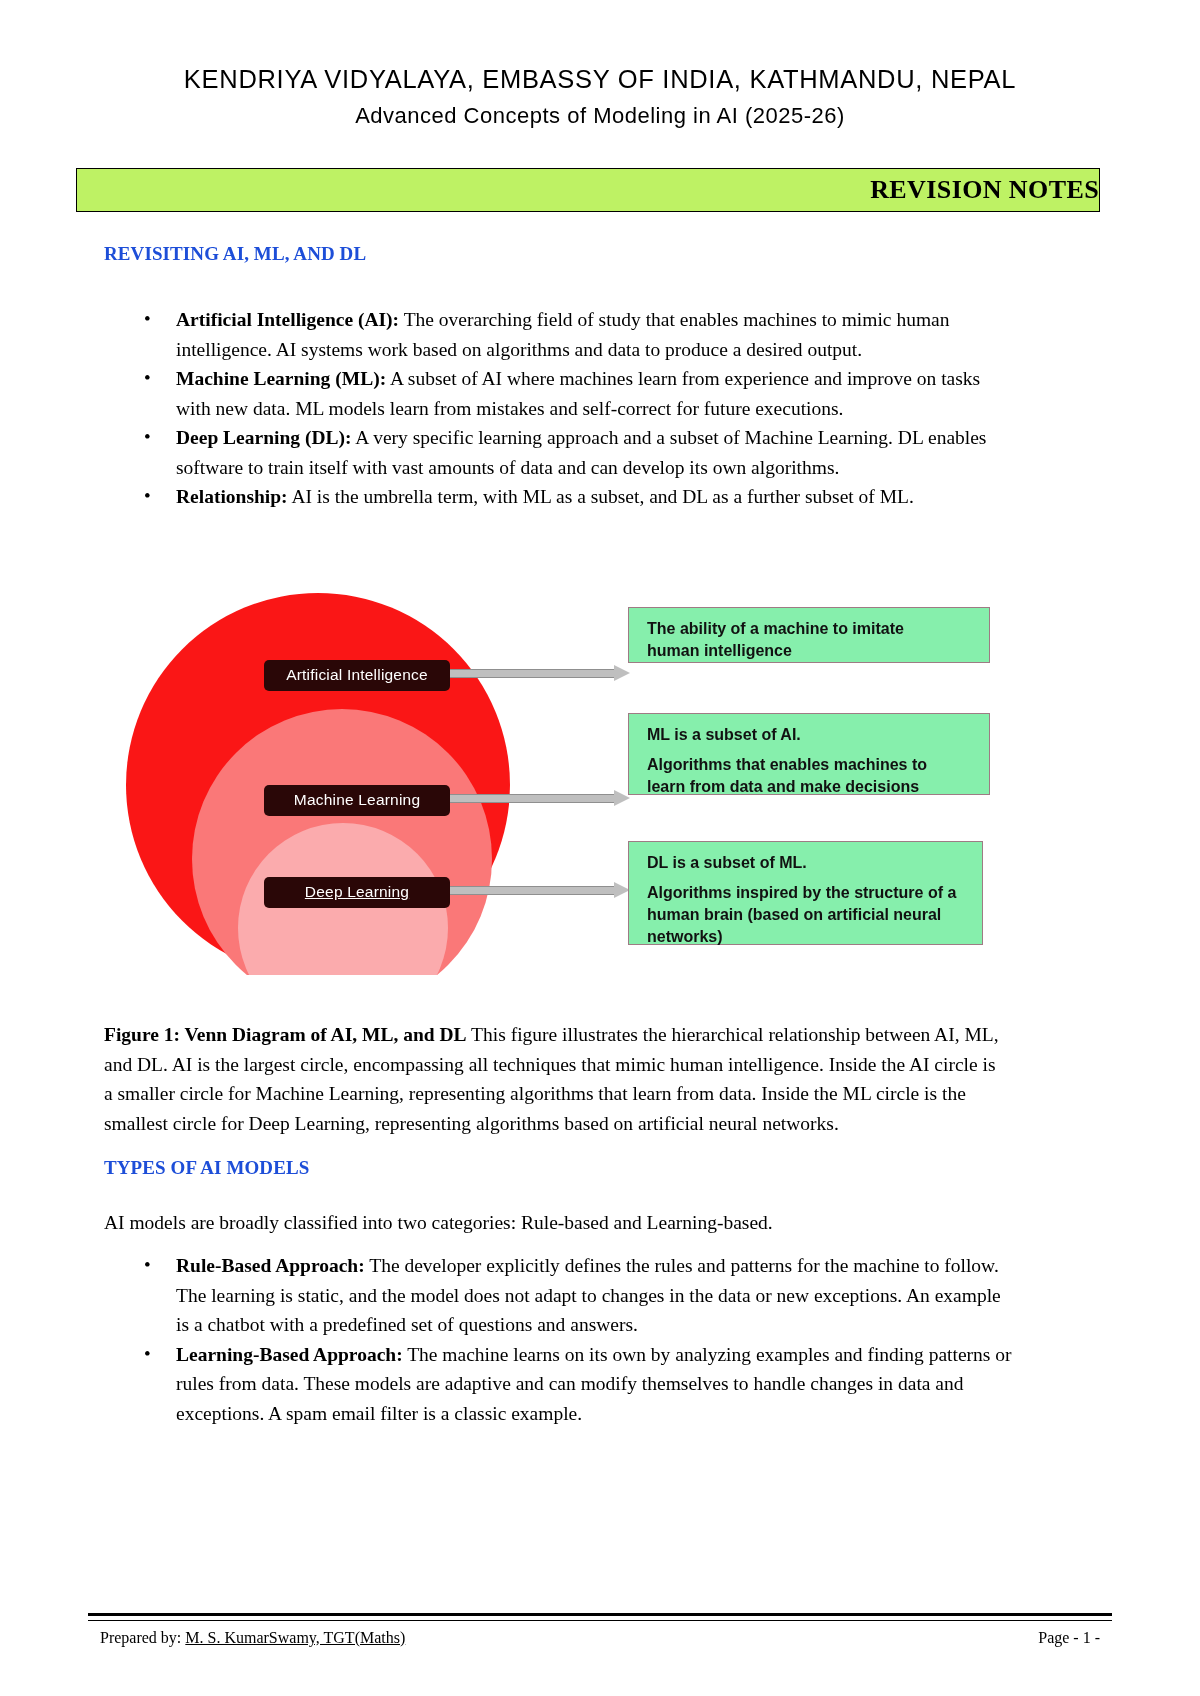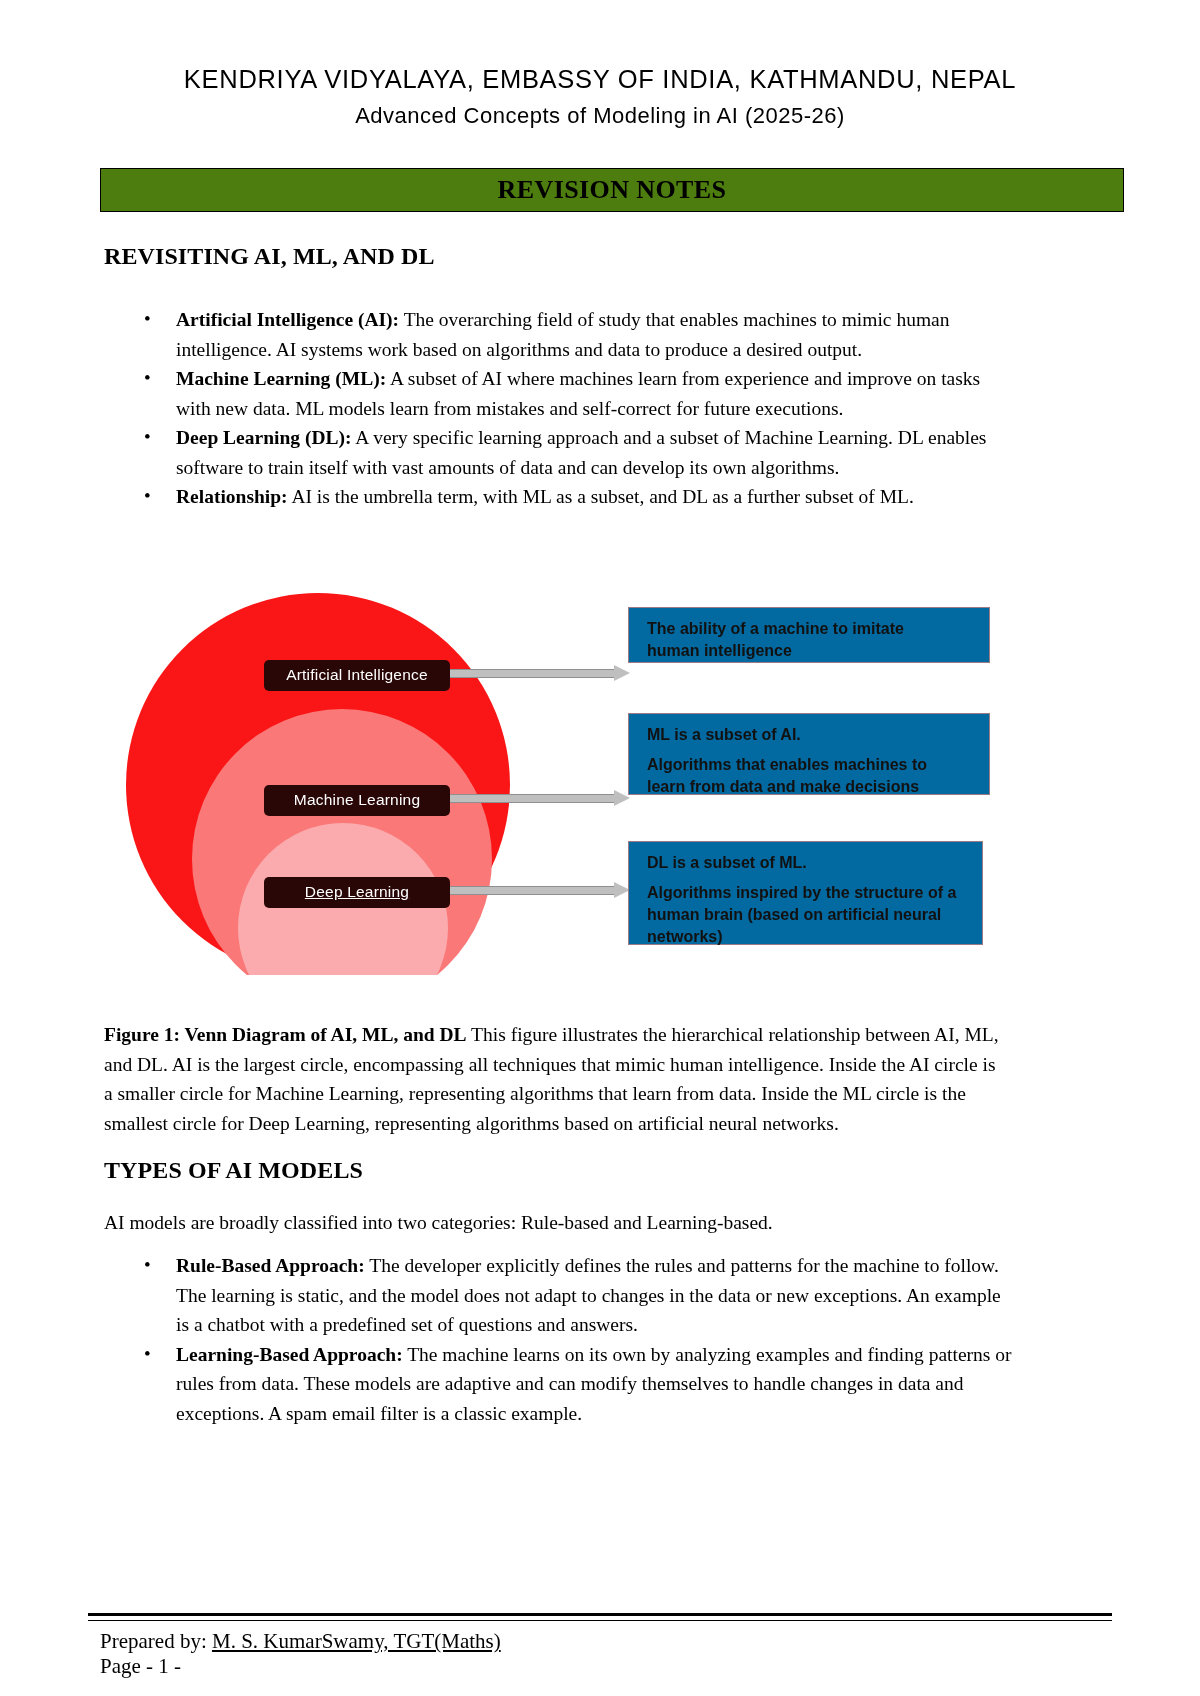--- a/index.html
+++ b/index.html
@@ -42,46 +42,46 @@
     font-size: 22px;
     letter-spacing: 0.5px;
     line-height: 32px;
     margin-top: 4px;
     color: #000;
   }
 
   
   .banner {
     position: absolute;
-    left: 100px;
+    left: 76px;
     top: 168px;
     width: 1024px;
     height: 44px;
-    background: #4d7c0f;
+    background: #bef264;
     border: 1.5px solid #000000;
     box-sizing: border-box;
     display: flex;
     align-items: center;
-    justify-content: center;
+    justify-content: flex-end;
   }
   .banner-text {
     font-family: "Liberation Serif", "DejaVu Serif", serif;
     font-weight: bold;
     font-size: 26px;
     letter-spacing: 0.4px;
     color: #000;
   }
 
   
   .section-head {
     position: absolute;
     font-weight: bold;
-    font-size: 24px;
+    font-size: 19px;
     letter-spacing: 0.1px;
-    color: #000000;
+    color: #1d4ed8;
     white-space: nowrap;
   }
   .bullet-list {
     position: absolute;
     list-style: none;
     margin: 14px;
     padding: 0;
   }
   .bullet-list li {
     position: relative;
@@ -199,21 +199,21 @@
   .arrow-ml .shaft { width: 164px; }
   .arrow-ml .head { left: 164px; }
   .arrow-dl { left: 330px; top: 297px; width: 180px; }
   .arrow-dl .shaft { width: 164px; }
   .arrow-dl .head { left: 164px; }
 
   
   .callout {
     position: absolute;
     border: 1.5px solid #9e7b84;
-    background: #0369a1;
+    background: #86efac;
     box-sizing: border-box;
     font-family: "Liberation Sans", "DejaVu Sans", sans-serif;
     font-size: 16px;
     font-weight: bold;
     line-height: 22px;
     color: #111111;
     padding: 10px 18px 10px 18px;
   }
   .callout-ai { left: 508px; top: 22px; width: 362px; height: 56px; }
   .callout-ml { left: 508px; top: 128px; width: 362px; height: 82px; }
@@ -238,23 +238,22 @@
     background: #000000;
   }
   .footer {
     position: absolute;
     left: 100px;
     top: 1629px;
     width: 1000px;
     display: flex;
     justify-content: space-between;
     align-items: baseline;
-    font-size: 21px;
-    color: #000;
-    flex-direction: column;
+    font-size: 16px;
+    color: #000;
   }
   .footer .author u { text-decoration: underline; }
 </style>
 </head>
 <body>
 
 <div class="page">
 
   <div class="doc-header">
     <div class="school-line">KENDRIYA VIDYALAYA, EMBASSY OF INDIA, KATHMANDU, NEPAL</div>

